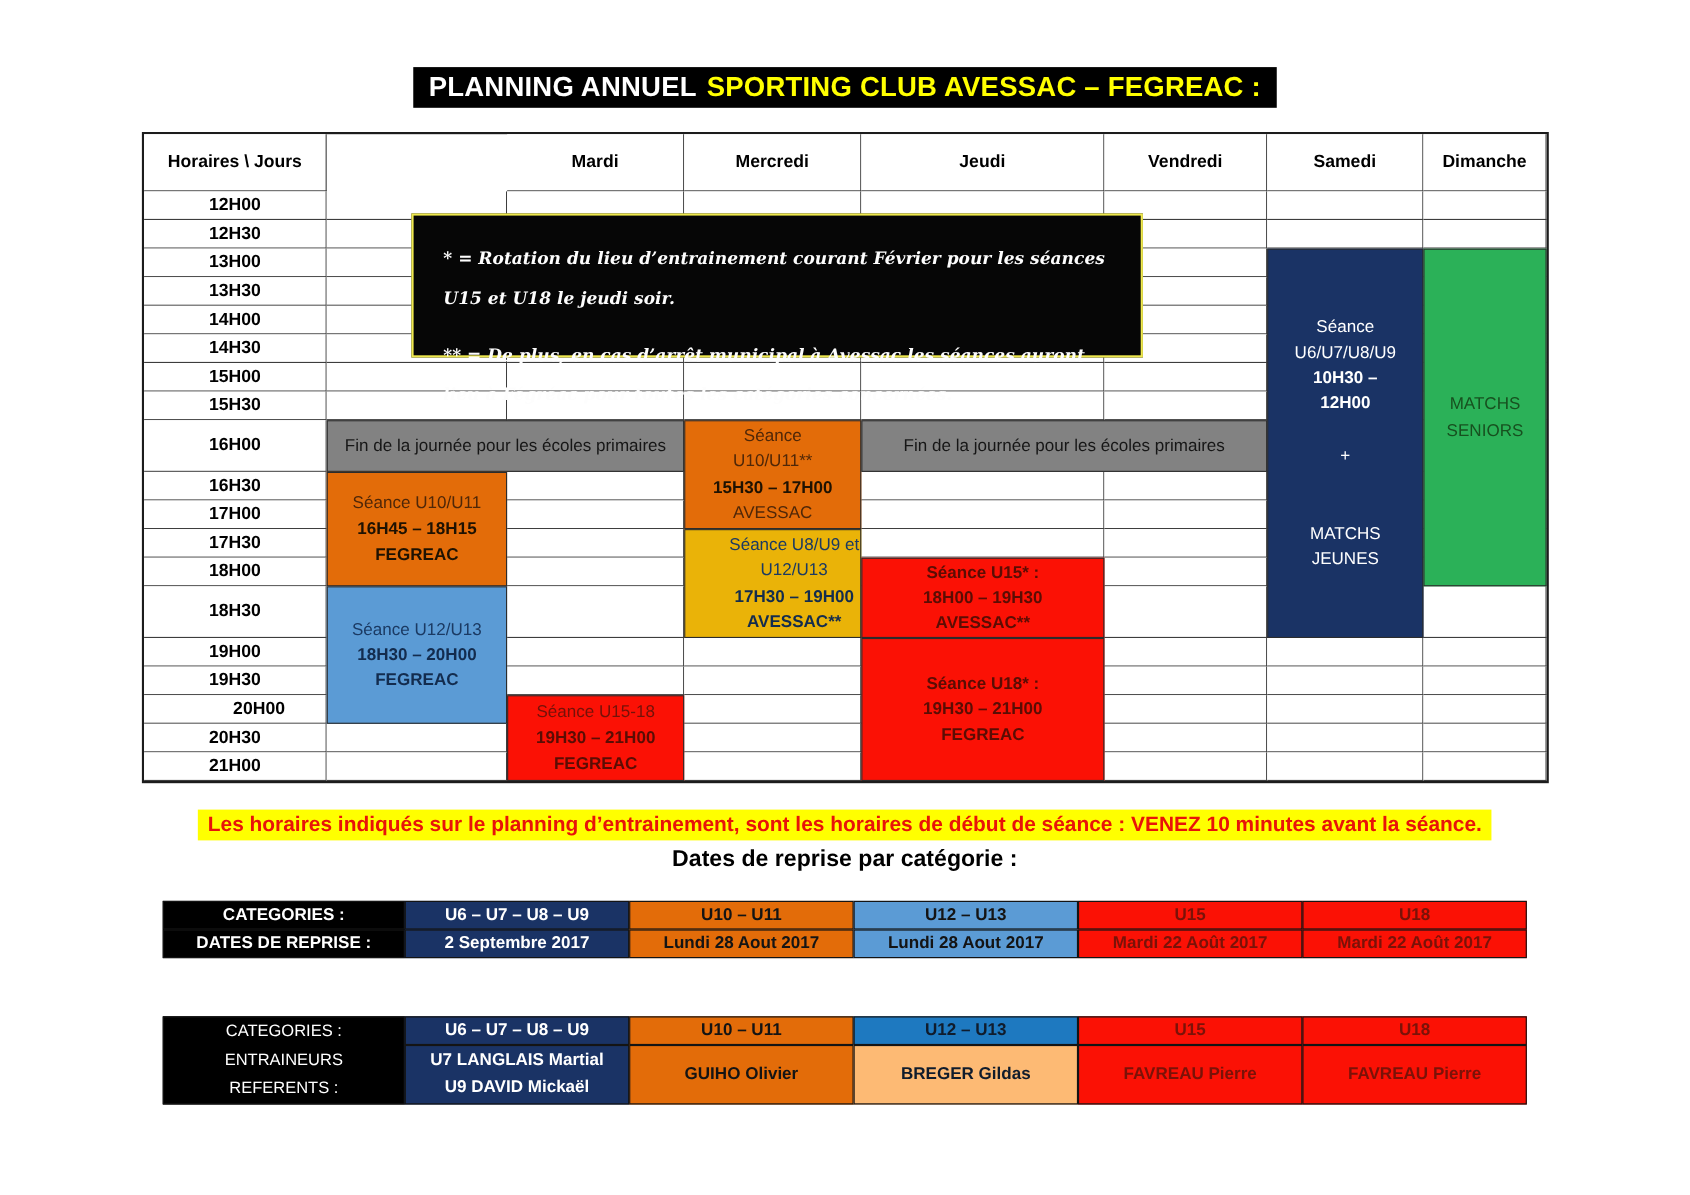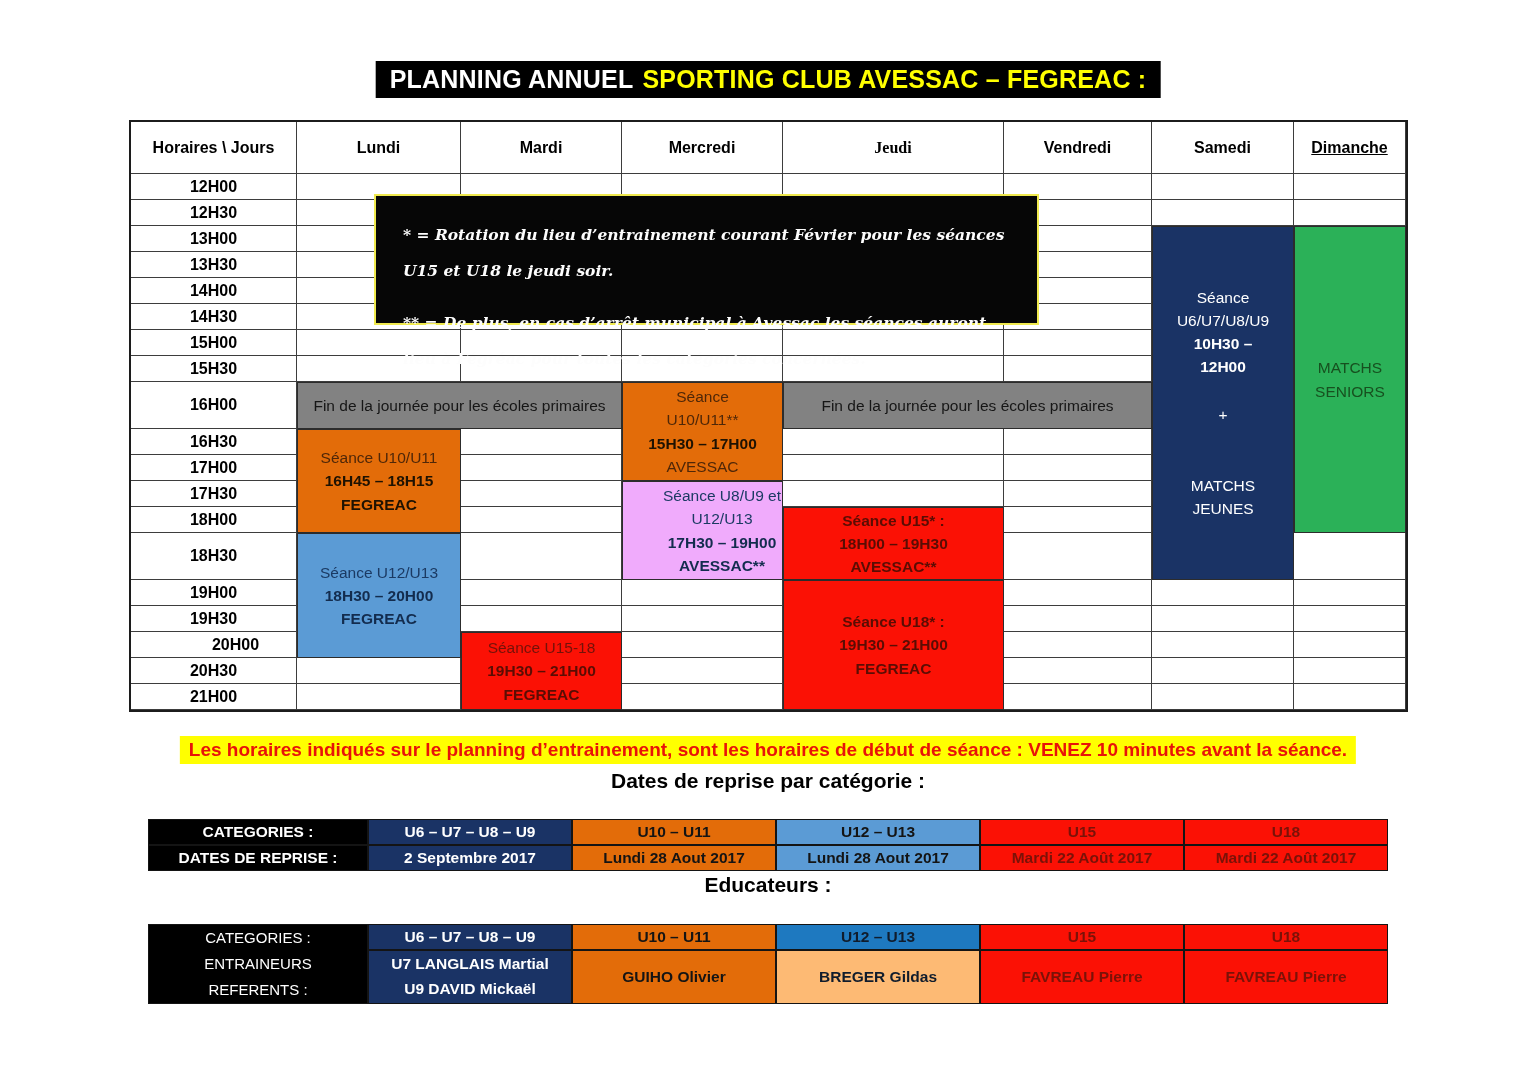--- a/index.html
+++ b/index.html
@@ -65,27 +65,26 @@
   <div class="title-bar">
     <span>PLANNING ANNUEL</span><span class="hl">SPORTING CLUB AVESSAC – FEGREAC :</span>
   </div>
 
   <div class="planning" id="planning-grid">
     <div class="note-box">
       <p>* = Rotation du lieu d’entrainement courant Février pour les séances U15 et U18 le jeudi soir.</p>
       <p>** = De plus, en cas d’arrêt municipal à Avessac les séances auront lieu à Fégréac pour toutes les catégories concernées.</p>
     </div>
   <div class="pcell hdr" style="grid-area: 1 / 1;">Horaires \ Jours</div>
-      <div class="pcell hdr" style="grid-area: 1 / 2;">Lundi</div>
       <div class="pcell hdr" style="grid-area: 1 / 3;">Mardi</div>
       <div class="pcell hdr" style="grid-area: 1 / 4;">Mercredi</div>
-      <div class="pcell hdr" style="grid-area: 1 / 5; font-family: Liberation Serif, serif;">Jeudi</div>
+      <div class="pcell hdr" style="grid-area: 1 / 5;">Jeudi</div>
       <div class="pcell hdr" style="grid-area: 1 / 6;">Vendredi</div>
       <div class="pcell hdr" style="grid-area: 1 / 7;">Samedi</div>
-      <div class="pcell hdr" style="grid-area: 1 / 8; text-decoration: underline;">Dimanche</div>
+      <div class="pcell hdr" style="grid-area: 1 / 8;">Dimanche</div>
       <div class="pcell time" style="grid-area: 2 / 1;">12H00</div>
       <div class="pcell" style="grid-area: 2 / 2;"></div>
       <div class="pcell" style="grid-area: 2 / 3;"></div>
       <div class="pcell" style="grid-area: 2 / 4;"></div>
       <div class="pcell" style="grid-area: 2 / 5;"></div>
       <div class="pcell" style="grid-area: 2 / 6;"></div>
       <div class="pcell" style="grid-area: 2 / 7;"></div>
       <div class="pcell" style="grid-area: 2 / 8;"></div>
       <div class="pcell time" style="grid-area: 3 / 1;">12H30</div>
       <div class="pcell" style="grid-area: 3 / 2;"></div>
@@ -248,21 +247,21 @@
         <div class="ln">Séance U15-18</div>
         <div class="ln b">19H30 – 21H00</div>
         <div class="ln b">FEGREAC</div>
       </div>
       <div class="block" style="grid-area: 10 / 4 / 13 / 5; background: rgb(227, 108, 9); color: rgb(79, 39, 8); --bold: #1e1202;">
         <div class="ln">Séance</div>
         <div class="ln">U10/U11**</div>
         <div class="ln b">15H30 – 17H00</div>
         <div class="ln">AVESSAC</div>
       </div>
-      <div class="block" style="grid-area: 13 / 4 / 16 / 5; background: #f0abfc; color: rgb(27, 58, 99); padding-left: 44px; --bold: #132c4e;">
+      <div class="block" style="grid-area: 13 / 4 / 16 / 5; background: #eab308; color: rgb(27, 58, 99); padding-left: 44px; --bold: #132c4e;">
         <div class="ln">Séance U8/U9 et</div>
         <div class="ln">U12/U13</div>
         <div class="ln b">17H30 – 19H00</div>
         <div class="ln b">AVESSAC**</div>
       </div>
       <div class="block" style="grid-area: 10 / 5 / 11 / 7; background: rgb(130, 130, 130); color: rgb(22, 22, 22); --bold: #161616;">
         <div class="ln wrap">Fin de la journée pour les écoles primaires</div>
       </div>
       <div class="block" style="grid-area: 14 / 5 / 16 / 6; background: rgb(251, 17, 5); color: rgb(115, 18, 9); --bold: #5a0d04;">
         <div class="ln b">Séance U15* :</div>
@@ -303,21 +302,20 @@
       <div class="tcell" style="background: rgb(251, 17, 5); color: rgb(122, 18, 8);">U15</div>
       <div class="tcell" style="background: rgb(251, 17, 5); color: rgb(122, 18, 8);">U18</div>
       <div class="tcell" style="background: rgb(0, 0, 0); color: rgb(255, 255, 255);">DATES DE REPRISE :</div>
       <div class="tcell" style="background: rgb(26, 51, 101); color: rgb(255, 255, 255);">2 Septembre 2017</div>
       <div class="tcell" style="background: rgb(227, 108, 9); color: rgb(20, 20, 20);">Lundi 28 Aout 2017</div>
       <div class="tcell" style="background: rgb(91, 155, 213); color: rgb(20, 20, 20);">Lundi 28 Aout 2017</div>
       <div class="tcell" style="background: rgb(251, 17, 5); color: rgb(122, 18, 8);">Mardi 22 Août 2017</div>
       <div class="tcell" style="background: rgb(251, 17, 5); color: rgb(122, 18, 8);">Mardi 22 Août 2017</div>
     </div>
 
-  <h2 class="section" id="edu-title">Educateurs :</h2>
   <div class="btable" id="educators-table">
       <div class="tcell elabel" style="background: rgb(0, 0, 0); color: rgb(255, 255, 255); grid-row: 1 / 3;">
         <div class="">CATEGORIES :</div>
         <div class="">ENTRAINEURS</div>
         <div class="">REFERENTS :</div>
       </div>
       <div class="tcell" style="background: rgb(26, 51, 101); color: rgb(255, 255, 255);">U6 – U7 – U8 – U9</div>
       <div class="tcell" style="background: rgb(227, 108, 9); color: rgb(20, 20, 20);">U10 – U11</div>
       <div class="tcell" style="background: rgb(30, 121, 192); color: rgb(16, 28, 44);">U12 – U13</div>
       <div class="tcell" style="background: rgb(251, 17, 5); color: rgb(122, 18, 8);">U15</div>

